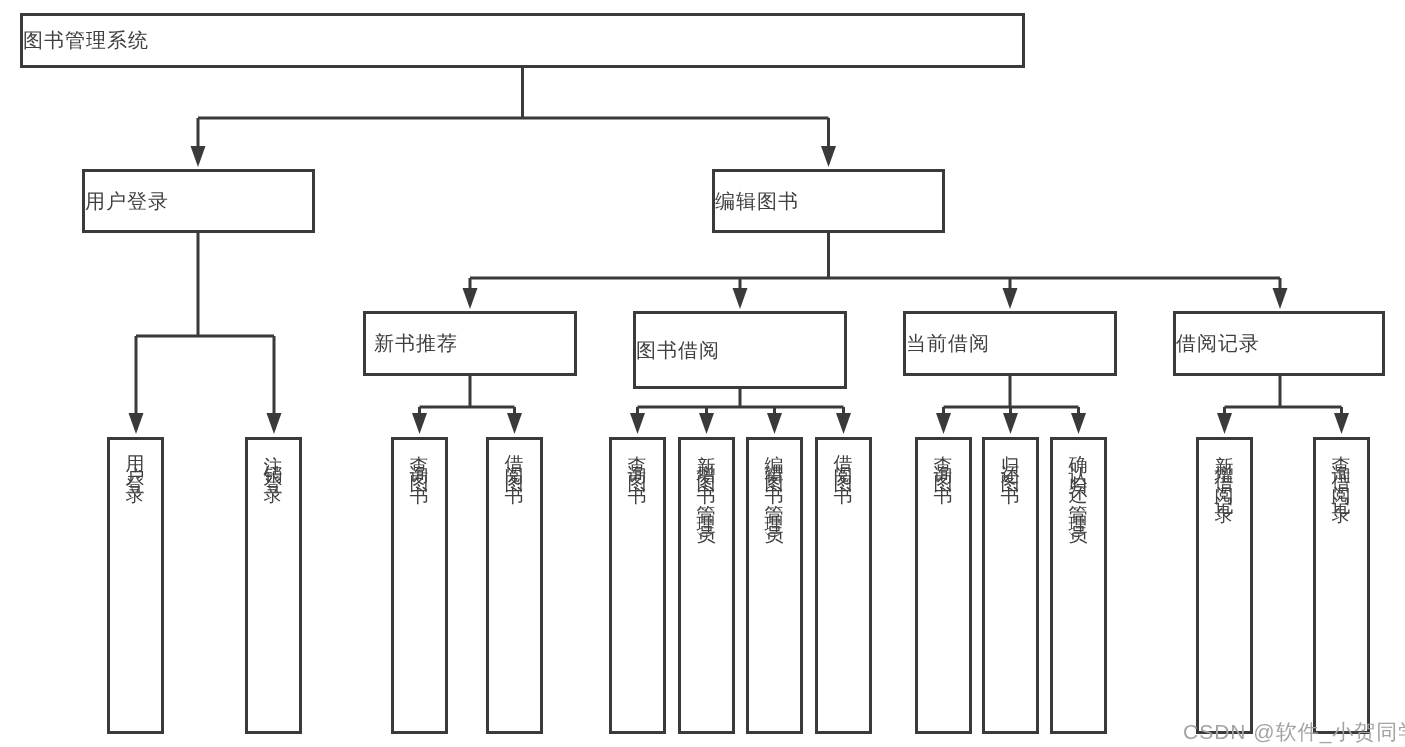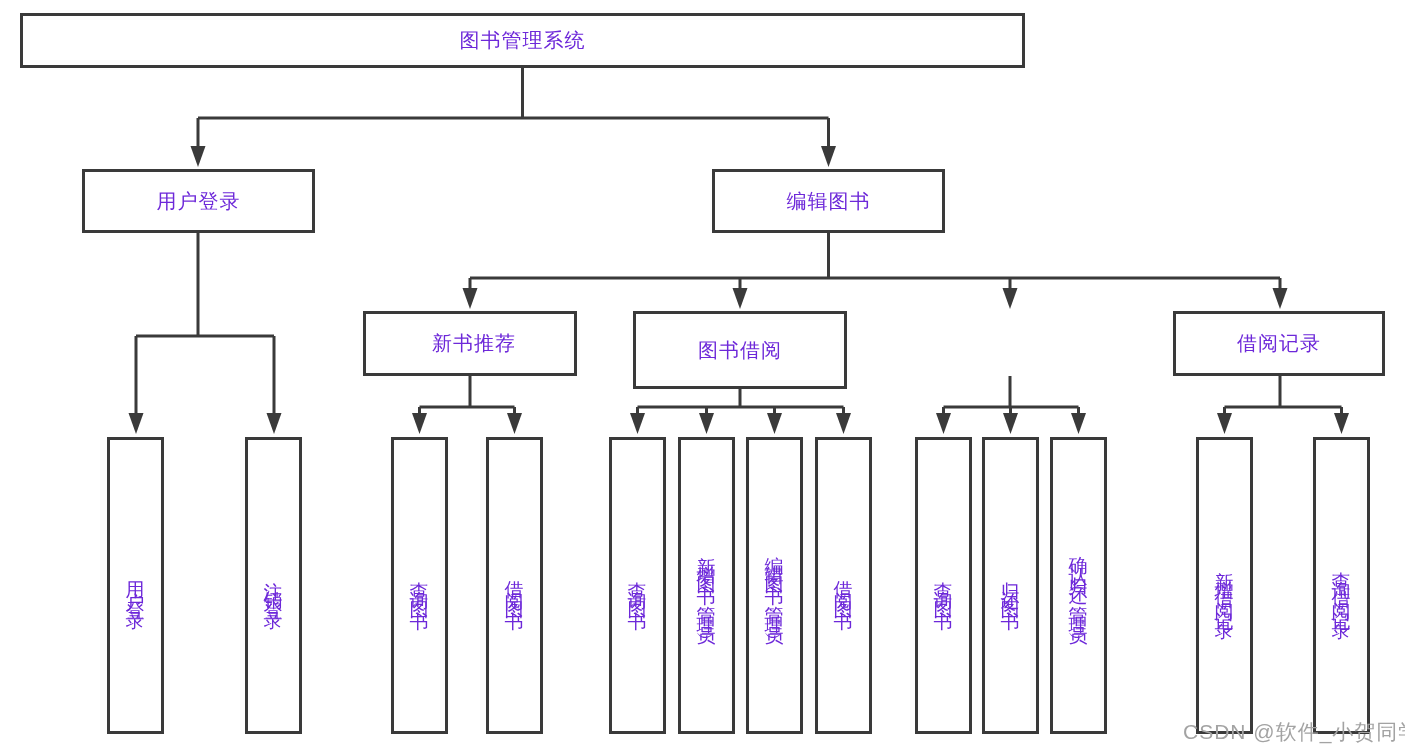--- a/index.html
+++ b/index.html
@@ -21,22 +21,21 @@
     top: 0;
     z-index: 1;
   }
   .box {
     position: absolute;
     box-sizing: border-box;
     background: #ffffff;
     border: 3px solid #3a3a3a;
     display: flex;
     align-items: center;
-    justify-content: center;
-    color: #6d28d9;
+    color: #404040;
     z-index: 2;
   }
   .hbox {
     font-size: 20px;
     letter-spacing: 1px;
   }
   .rootbox {
     font-size: 20px;
     letter-spacing: 1px;
   }
@@ -134,20 +133,23 @@
   <div class="box hbox" style="left:712px; top:169px; width:233px; height:64px;">
     <span>编辑图书</span>
   </div>
 
   <div class="box hbox" style="left:363px; top:311px; width:214px; height:65px;padding-left:8px;">
     <span>新书推荐</span>
   </div>
   <div class="box hbox" style="left:633px; top:311px; width:214px; height:78px;">
     <span>图书借阅</span>
   </div>
+  <div class="box hbox" style="left:903px; top:311px; width:214px; height:65px;">
+    <span>当前借阅</span>
+  </div>
   <div class="box hbox" style="left:1173px; top:311px; width:212px; height:65px;">
     <span>借阅记录</span>
   </div>
 
   <div class="box leaf" style="left:107px;">
     <span>用户登录</span>
   </div>
   <div class="box leaf" style="left:245px;">
     <span>注销登录</span>
   </div>

